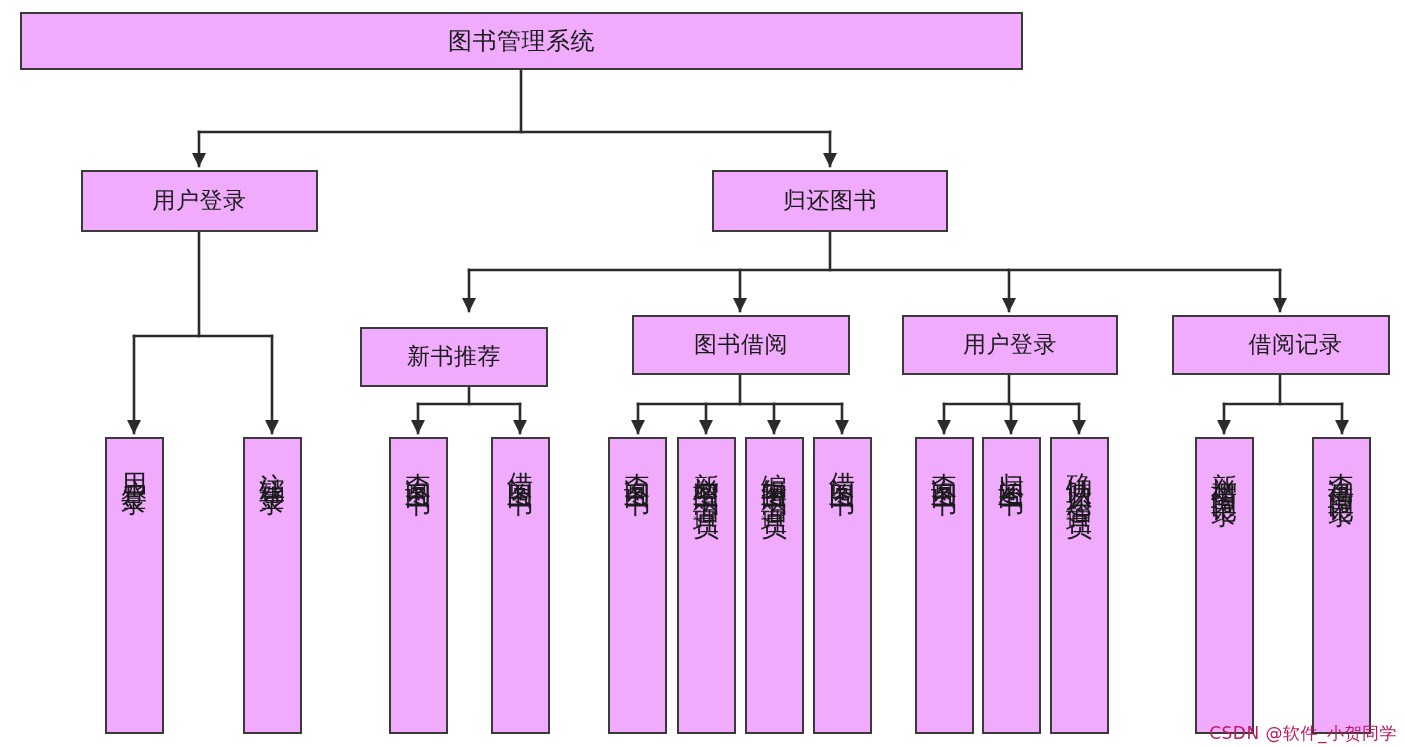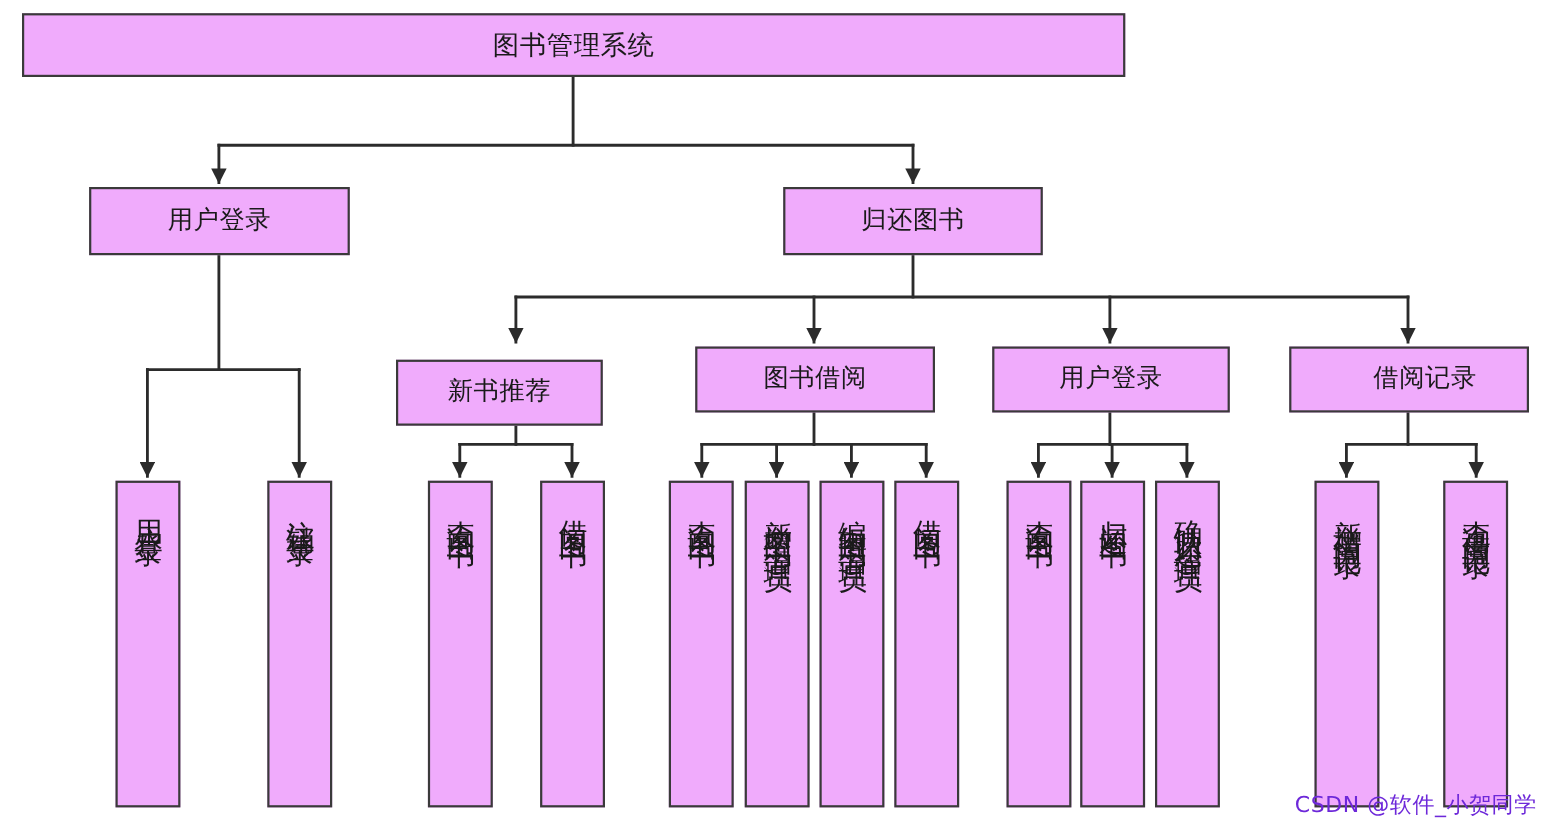--- a/index.html
+++ b/index.html
@@ -53,22 +53,22 @@
     text-orientation:upright;
     font-size:26px;
     line-height:1.0;
     letter-spacing:6px;
     white-space:nowrap;
   }
   #watermark{
     position:absolute;
     right:8px;
     bottom:2px;
-    font-size:20px;
-    color:#6d28d9;
+    font-size:17px;
+    color:#be185d;
     z-index:5;
     white-space:nowrap;
     letter-spacing:0.5px;
   }
 </style>
 </head>
 <body>
 
 <div id="diagram">
 

